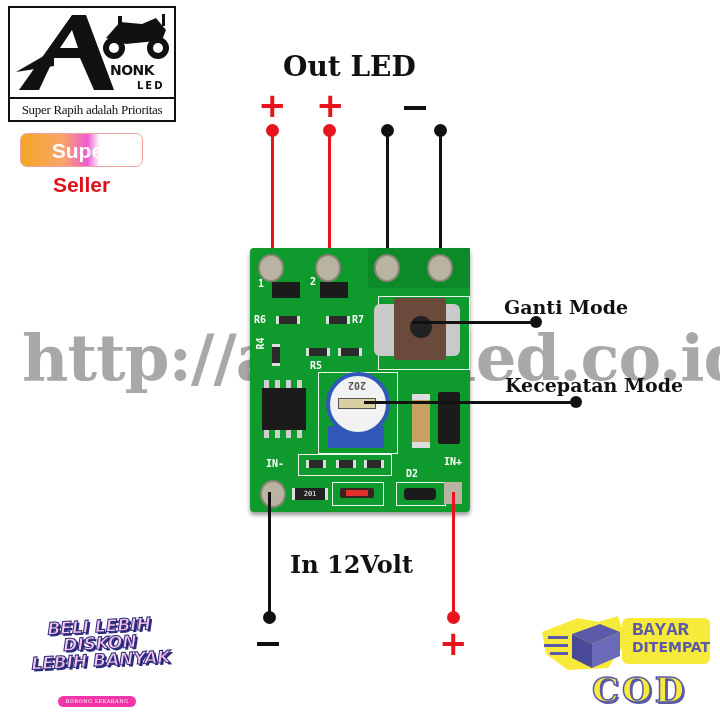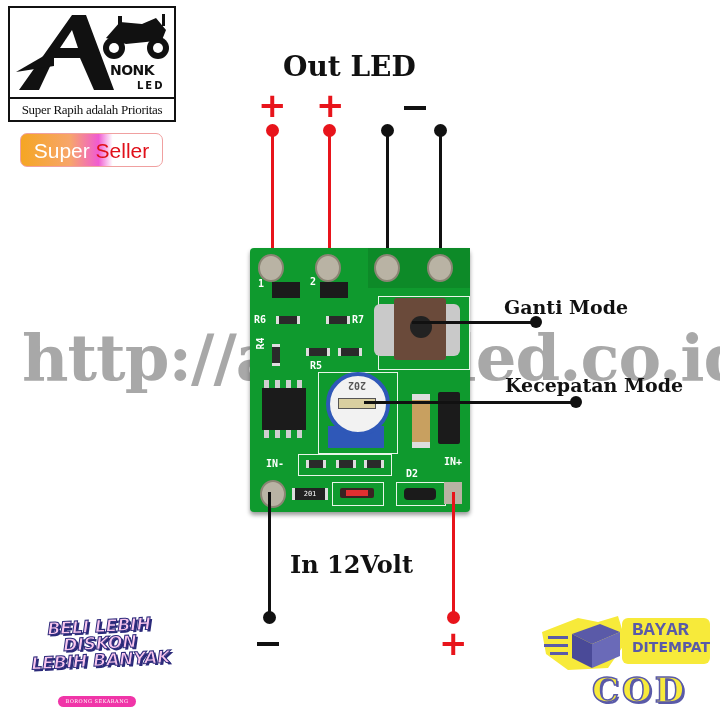--- a/index.html
+++ b/index.html
@@ -5,23 +5,23 @@
   html, body { margin:0; padding:0; }
   body { width:720px; height:720px; background:#ffffff; position:relative; overflow:hidden; font-family:"Liberation Sans", sans-serif; }
   .abs { position:absolute; }
 
   
   .logo-box { left:8px; top:6px; width:168px; height:116px; border:2px solid #111; background:#fff; box-sizing:border-box; }
   .logo-tagline { left:8px; top:97px; width:168px; height:25px; border-top:2px solid #111; font-family:"Liberation Serif", serif; font-size:13px; color:#111; text-align:center; line-height:22px; box-sizing:border-box; letter-spacing:-0.3px; }
   .logo-nonk { left:110px; top:62px; font-family:"DejaVu Sans", sans-serif; font-weight:900; font-size:14px; color:#111; letter-spacing:-0.5px; }
   .logo-led { left:137px; top:80px; font-family:"DejaVu Sans", sans-serif; font-weight:bold; font-size:10px; color:#111; letter-spacing:2px; }
 
-  .super-seller { left:20px; top:133px; width:143px; height:34px; border-radius:7px; border:1px solid #f0a0a0;
+  .super-seller { left:20px; top:133px; width:123px; height:34px; border-radius:7px; border:1px solid #f0a0a0;
     background:linear-gradient(90deg,#f5a623 0%,#f7a56b 35%,#f05bd2 55%,#ffffff 65%,#ffffff 100%);
-    font-family:"Liberation Sans", sans-serif; font-weight:normal; font-size:21px; line-height:34px; text-align:center; box-sizing:border-box; }
+    font-family:"Liberation Sans", sans-serif; font-weight:bold; font-size:21px; line-height:34px; text-align:center; box-sizing:border-box; }
   .super-seller .w1 { color:#fff; }
   .super-seller .w2 { color:#e0101a; }
 
   
   .title-out { left:283px; top:50px; font-family:"DejaVu Serif", serif; font-weight:bold; font-size:28px; color:#111; }
   .title-in { left:290px; top:550px; font-family:"DejaVu Serif", serif; font-weight:bold; font-size:24px; color:#111; }
   .label { font-family:"DejaVu Serif", serif; font-weight:bold; color:#111; font-size:19px; }
 
   
   .watermark { left:22px; top:320px; font-family:"DejaVu Serif", serif; font-weight:bold; font-size:64px; color:#9a9a9a; opacity:0.85; letter-spacing:-1px; white-space:nowrap; }

